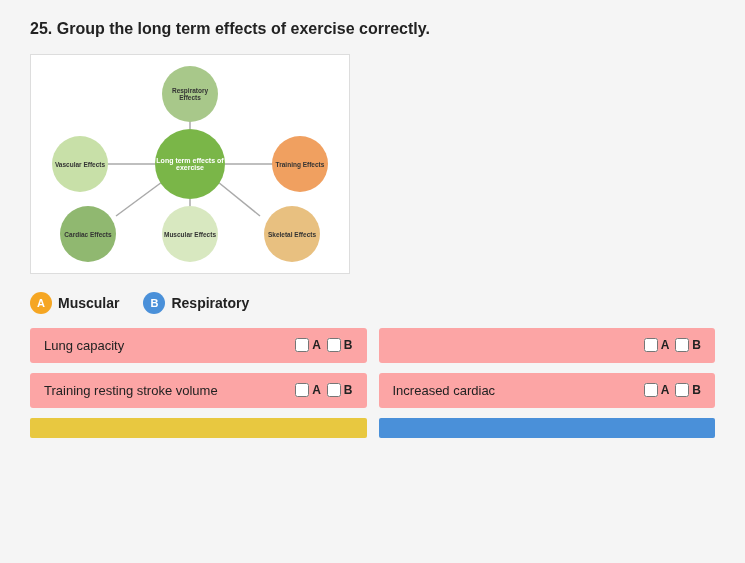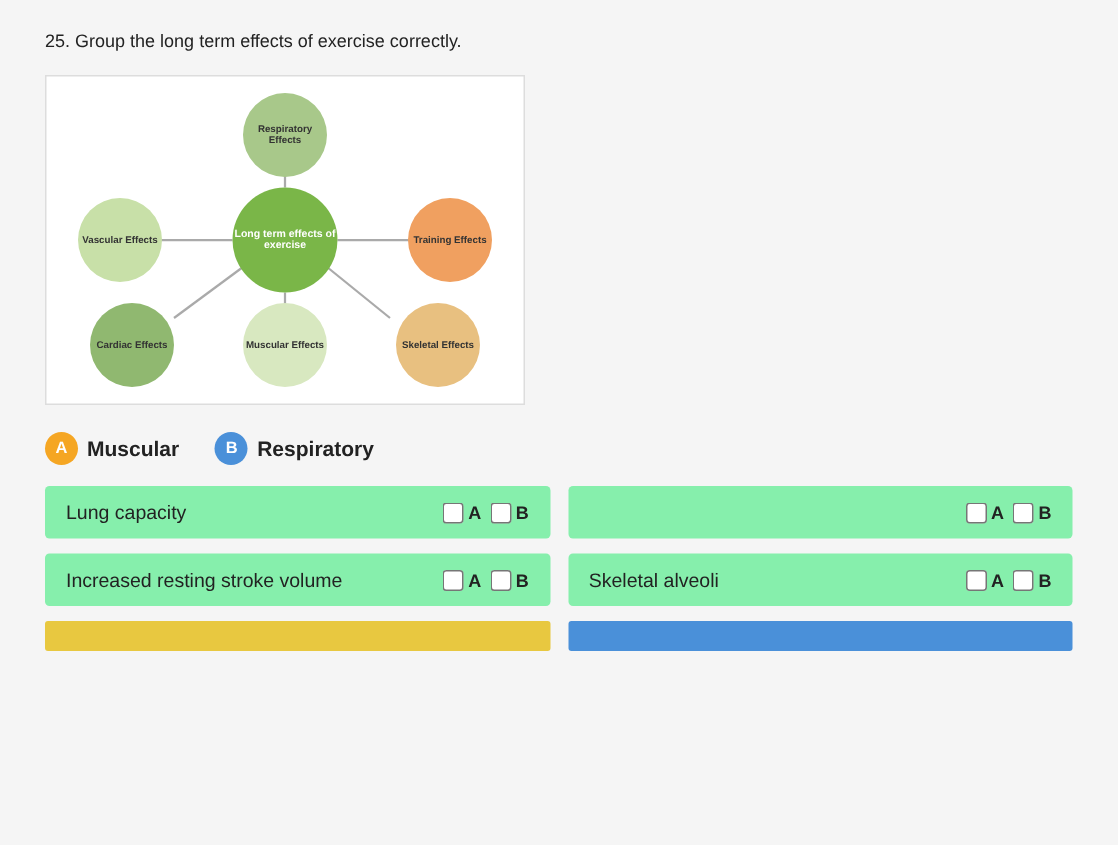--- a/index.html
+++ b/index.html
@@ -6,22 +6,22 @@
     body {
       background: #f5f5f5;
       font-family: Arial, sans-serif;
       width: 745px;
       min-height: 563px;
       padding: 20px 30px;
       color: #222;
     }
 
     .question-title {
-      font-size: 12px;
-      font-weight: normal;
+      font-size: 16px;
+      font-weight: bold;
       margin-bottom: 16px;
     }
 
     .diagram-container {
       background: white;
       border: 1px solid #ddd;
       width: 320px;
       height: 220px;
       margin-bottom: 18px;
       position: relative;
@@ -108,22 +108,22 @@
 
     .badge-a { background: #f5a623; }
     .badge-b { background: #4a90d9; }
 
     .table-section {
       width: 100%;
     }
 
     .col-item {
       display: flex;
-      align-items: flex-end;
-      background: #86efac;
+      align-items: flex-start;
+      background: #fca5a5;
       padding: 10px 14px;
       border-radius: 3px;
       gap: 24px;
     }
 
     .col-item-label {
       flex: 1;
       font-size: 13px;
       color: #222;
     }
@@ -281,35 +281,35 @@
           <input type="checkbox" style="">
           <span class="checkbox-label">B</span>
         </div>
       </div>
     </div>
   </div>
 
   <div class="row-pair">
 
     <div class="col-item">
-      <span class="col-item-label">Increased resting stroke volume</span>
+      <span class="col-item-label">Training resting stroke volume</span>
       <div class="checkboxes">
         <div class="checkbox-group">
           <input type="checkbox" style="">
           <span class="checkbox-label">A</span>
         </div>
         <div class="checkbox-group">
           <input type="checkbox" style="">
           <span class="checkbox-label">B</span>
         </div>
       </div>
     </div>
 
     <div class="col-item">
-      <span class="col-item-label">Skeletal alveoli</span>
+      <span class="col-item-label">Increased cardiac</span>
       <div class="checkboxes">
         <div class="checkbox-group">
           <input type="checkbox" style="">
           <span class="checkbox-label">A</span>
         </div>
         <div class="checkbox-group">
           <input type="checkbox" style="">
           <span class="checkbox-label">B</span>
         </div>
       </div>

